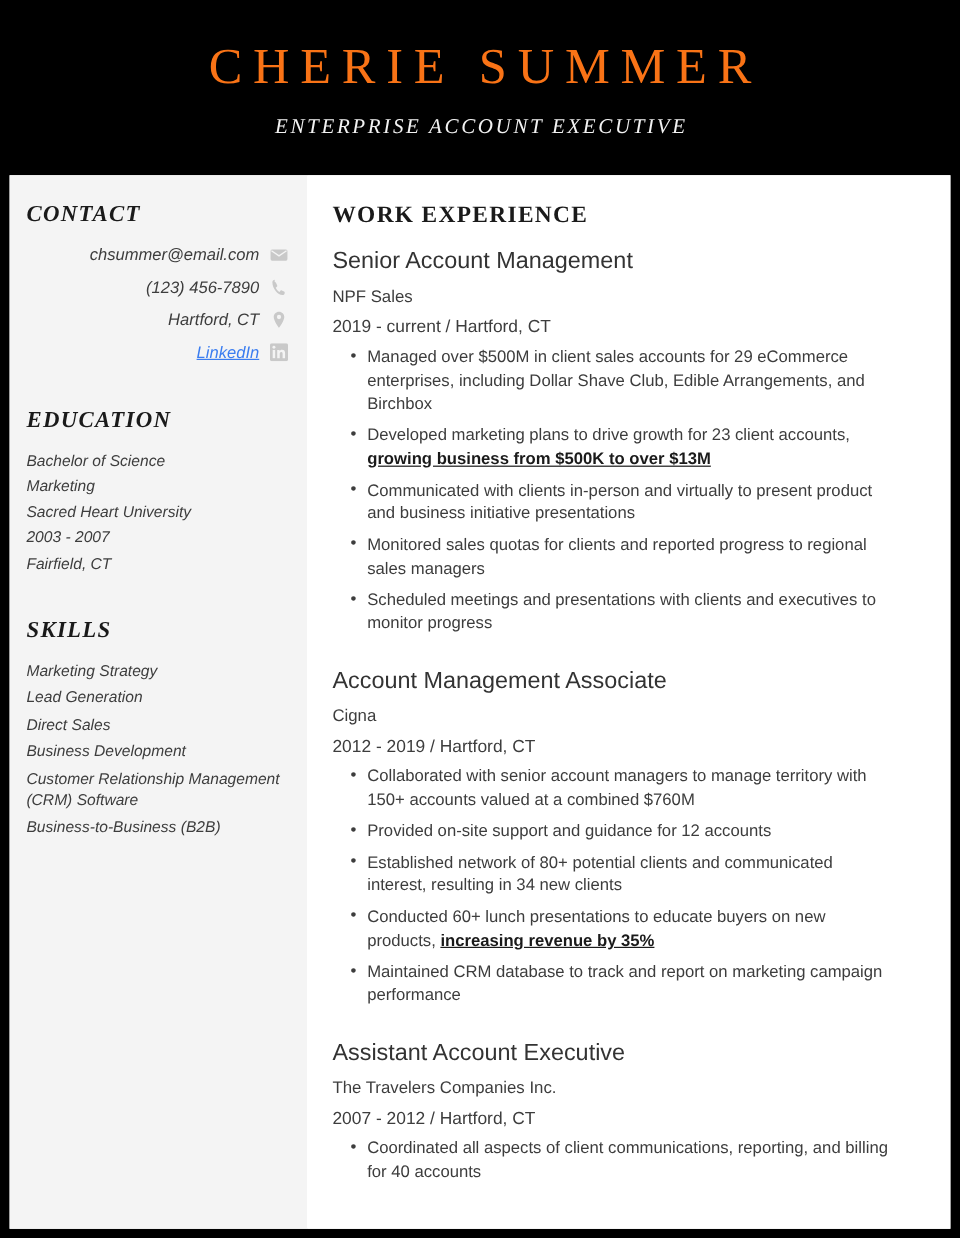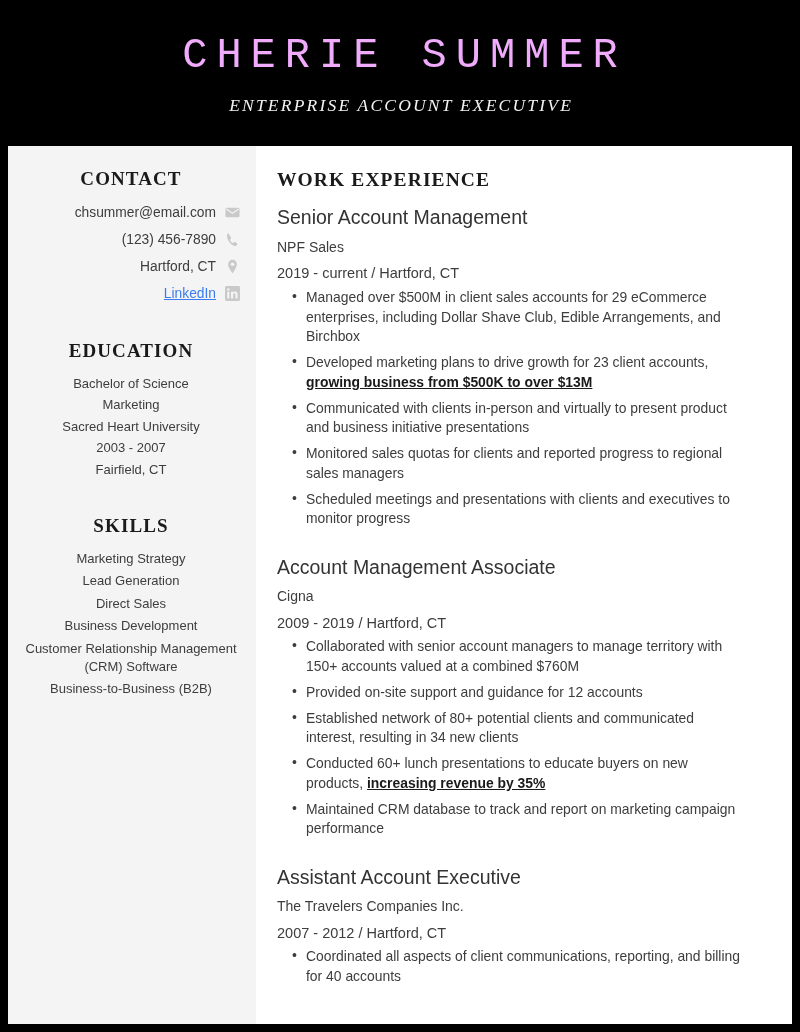--- a/index.html
+++ b/index.html
@@ -27,22 +27,22 @@
   }
 
   
   .header {
     background: #000000;
     text-align: center;
     padding: 26px 0 30px 0;
     flex: 0 0 auto;
   }
   .header .name {
-    font-family: Liberation Mono, monospace;
-    color: #f0abfc;
+    font-family: Liberation Serif, serif;
+    color: #f97316;
     font-size: 42px;
     font-weight: 400;
     letter-spacing: 9px;
     line-height: 1.05;
     white-space: nowrap;
     text-indent: 9px;
   }
   .header .subtitle {
     font-family: "Liberation Serif", "DejaVu Serif", serif;
     color: #f2f2f2;
@@ -63,21 +63,22 @@
     background: #ffffff;
     min-height: 0;
   }
 
   .sidebar {
     width: 248px;
     flex: 0 0 248px;
     background: #f4f4f4;
     box-sizing: border-box;
     padding: 22px 16px 20px 14px;
-    text-align: center;
+    text-align: left;
+    font-style: italic;
   }
 
   .main {
     flex: 1 1 auto;
     background: #ffffff;
     box-sizing: border-box;
     padding: 22px 50px 20px 21px;
   }
 
   
@@ -270,21 +271,21 @@
               <li><span>Managed over $500M in client sales accounts for 29 eCommerce enterprises, including Dollar Shave Club, Edible Arrangements, and Birchbox</span></li>
               <li><span>Developed marketing plans to drive growth for 23 client accounts, </span><span class="hl">growing business from $500K to over $13M</span></li>
               <li><span>Communicated with clients in-person and virtually to present product and business initiative presentations</span></li>
               <li><span>Monitored sales quotas for clients and reported progress to regional sales managers</span></li>
               <li><span>Scheduled meetings and presentations with clients and executives to monitor progress</span></li>
             </ul>
           </div>
           <div class="job">
             <div class="job-title">Account Management Associate</div>
             <div class="job-company">Cigna</div>
-            <div class="job-meta"><span>2009 - 2019</span><span class="sep">/</span><span>Hartford, CT</span></div>
+            <div class="job-meta"><span>2012 - 2019</span><span class="sep">/</span><span>Hartford, CT</span></div>
             <ul class="bullets">
               <li><span>Collaborated with senior account managers to manage territory with 150+ accounts valued at a combined $760M</span></li>
               <li><span>Provided on-site support and guidance for 12 accounts</span></li>
               <li><span>Established network of 80+ potential clients and communicated interest, resulting in 34 new clients</span></li>
               <li><span>Conducted 60+ lunch presentations to educate buyers on new products, </span><span class="hl">increasing revenue by 35%</span></li>
               <li><span>Maintained CRM database to track and report on marketing campaign performance</span></li>
             </ul>
           </div>
           <div class="job">
             <div class="job-title">Assistant Account Executive</div>

